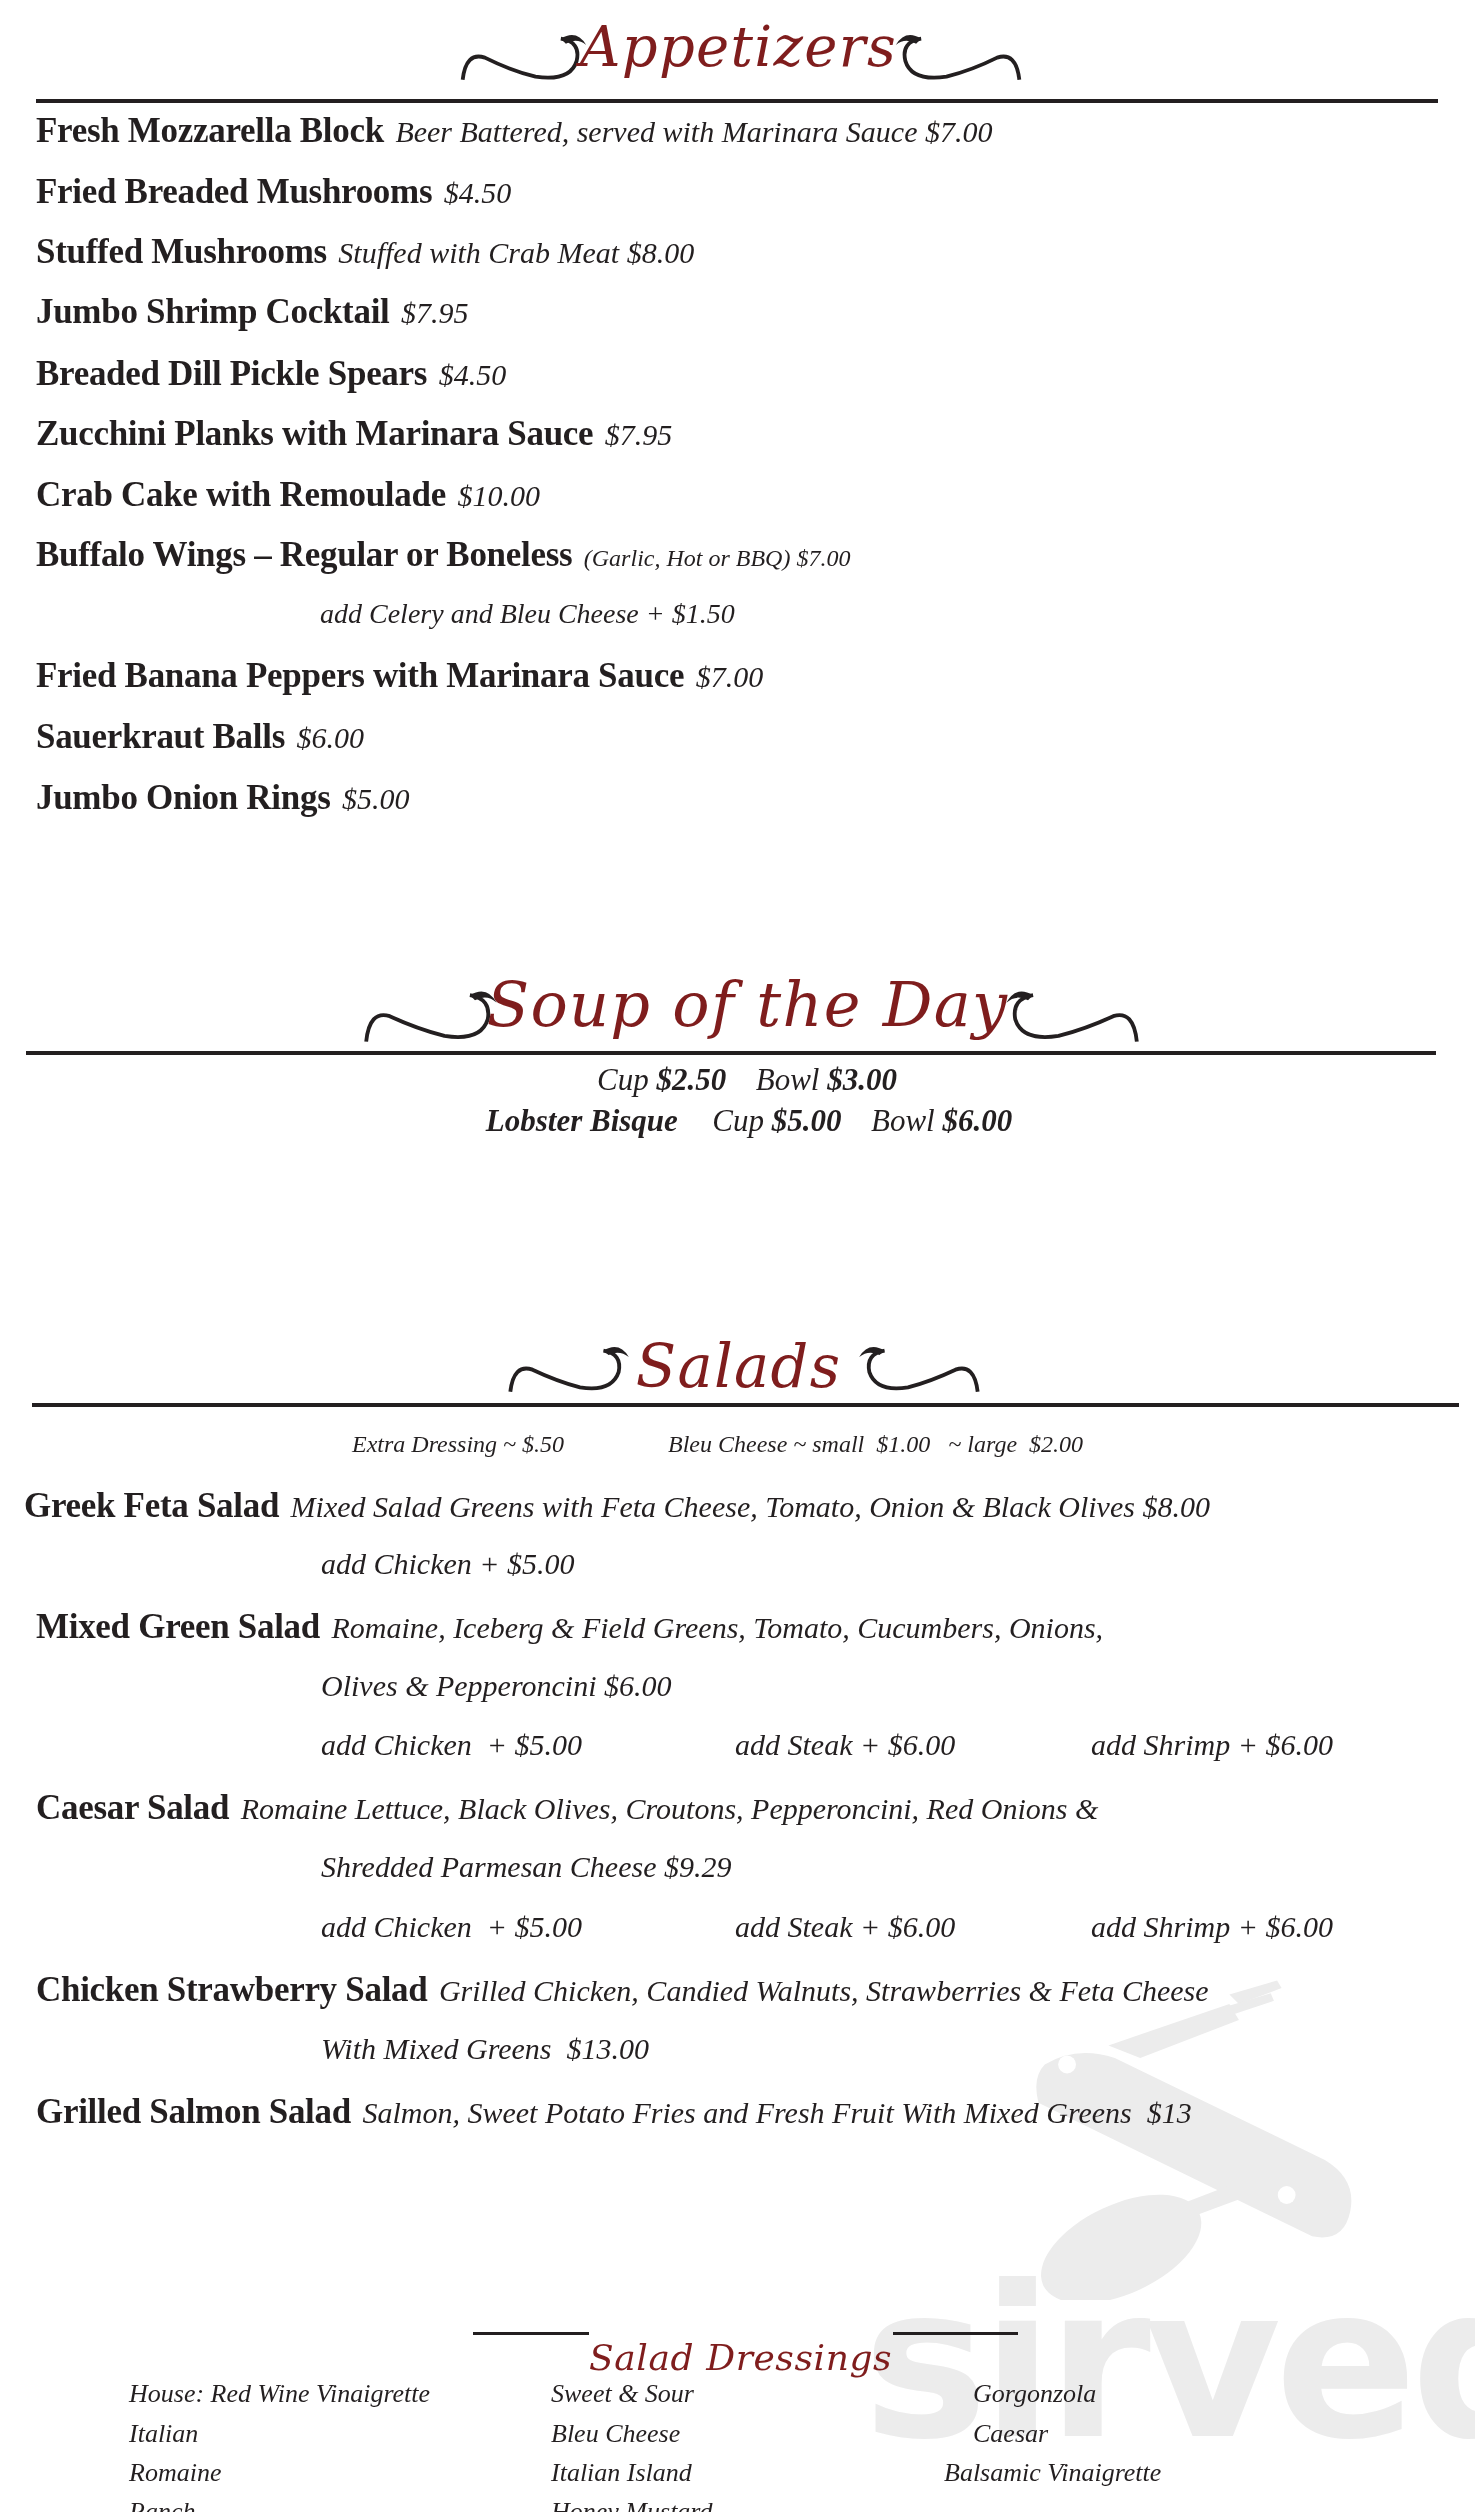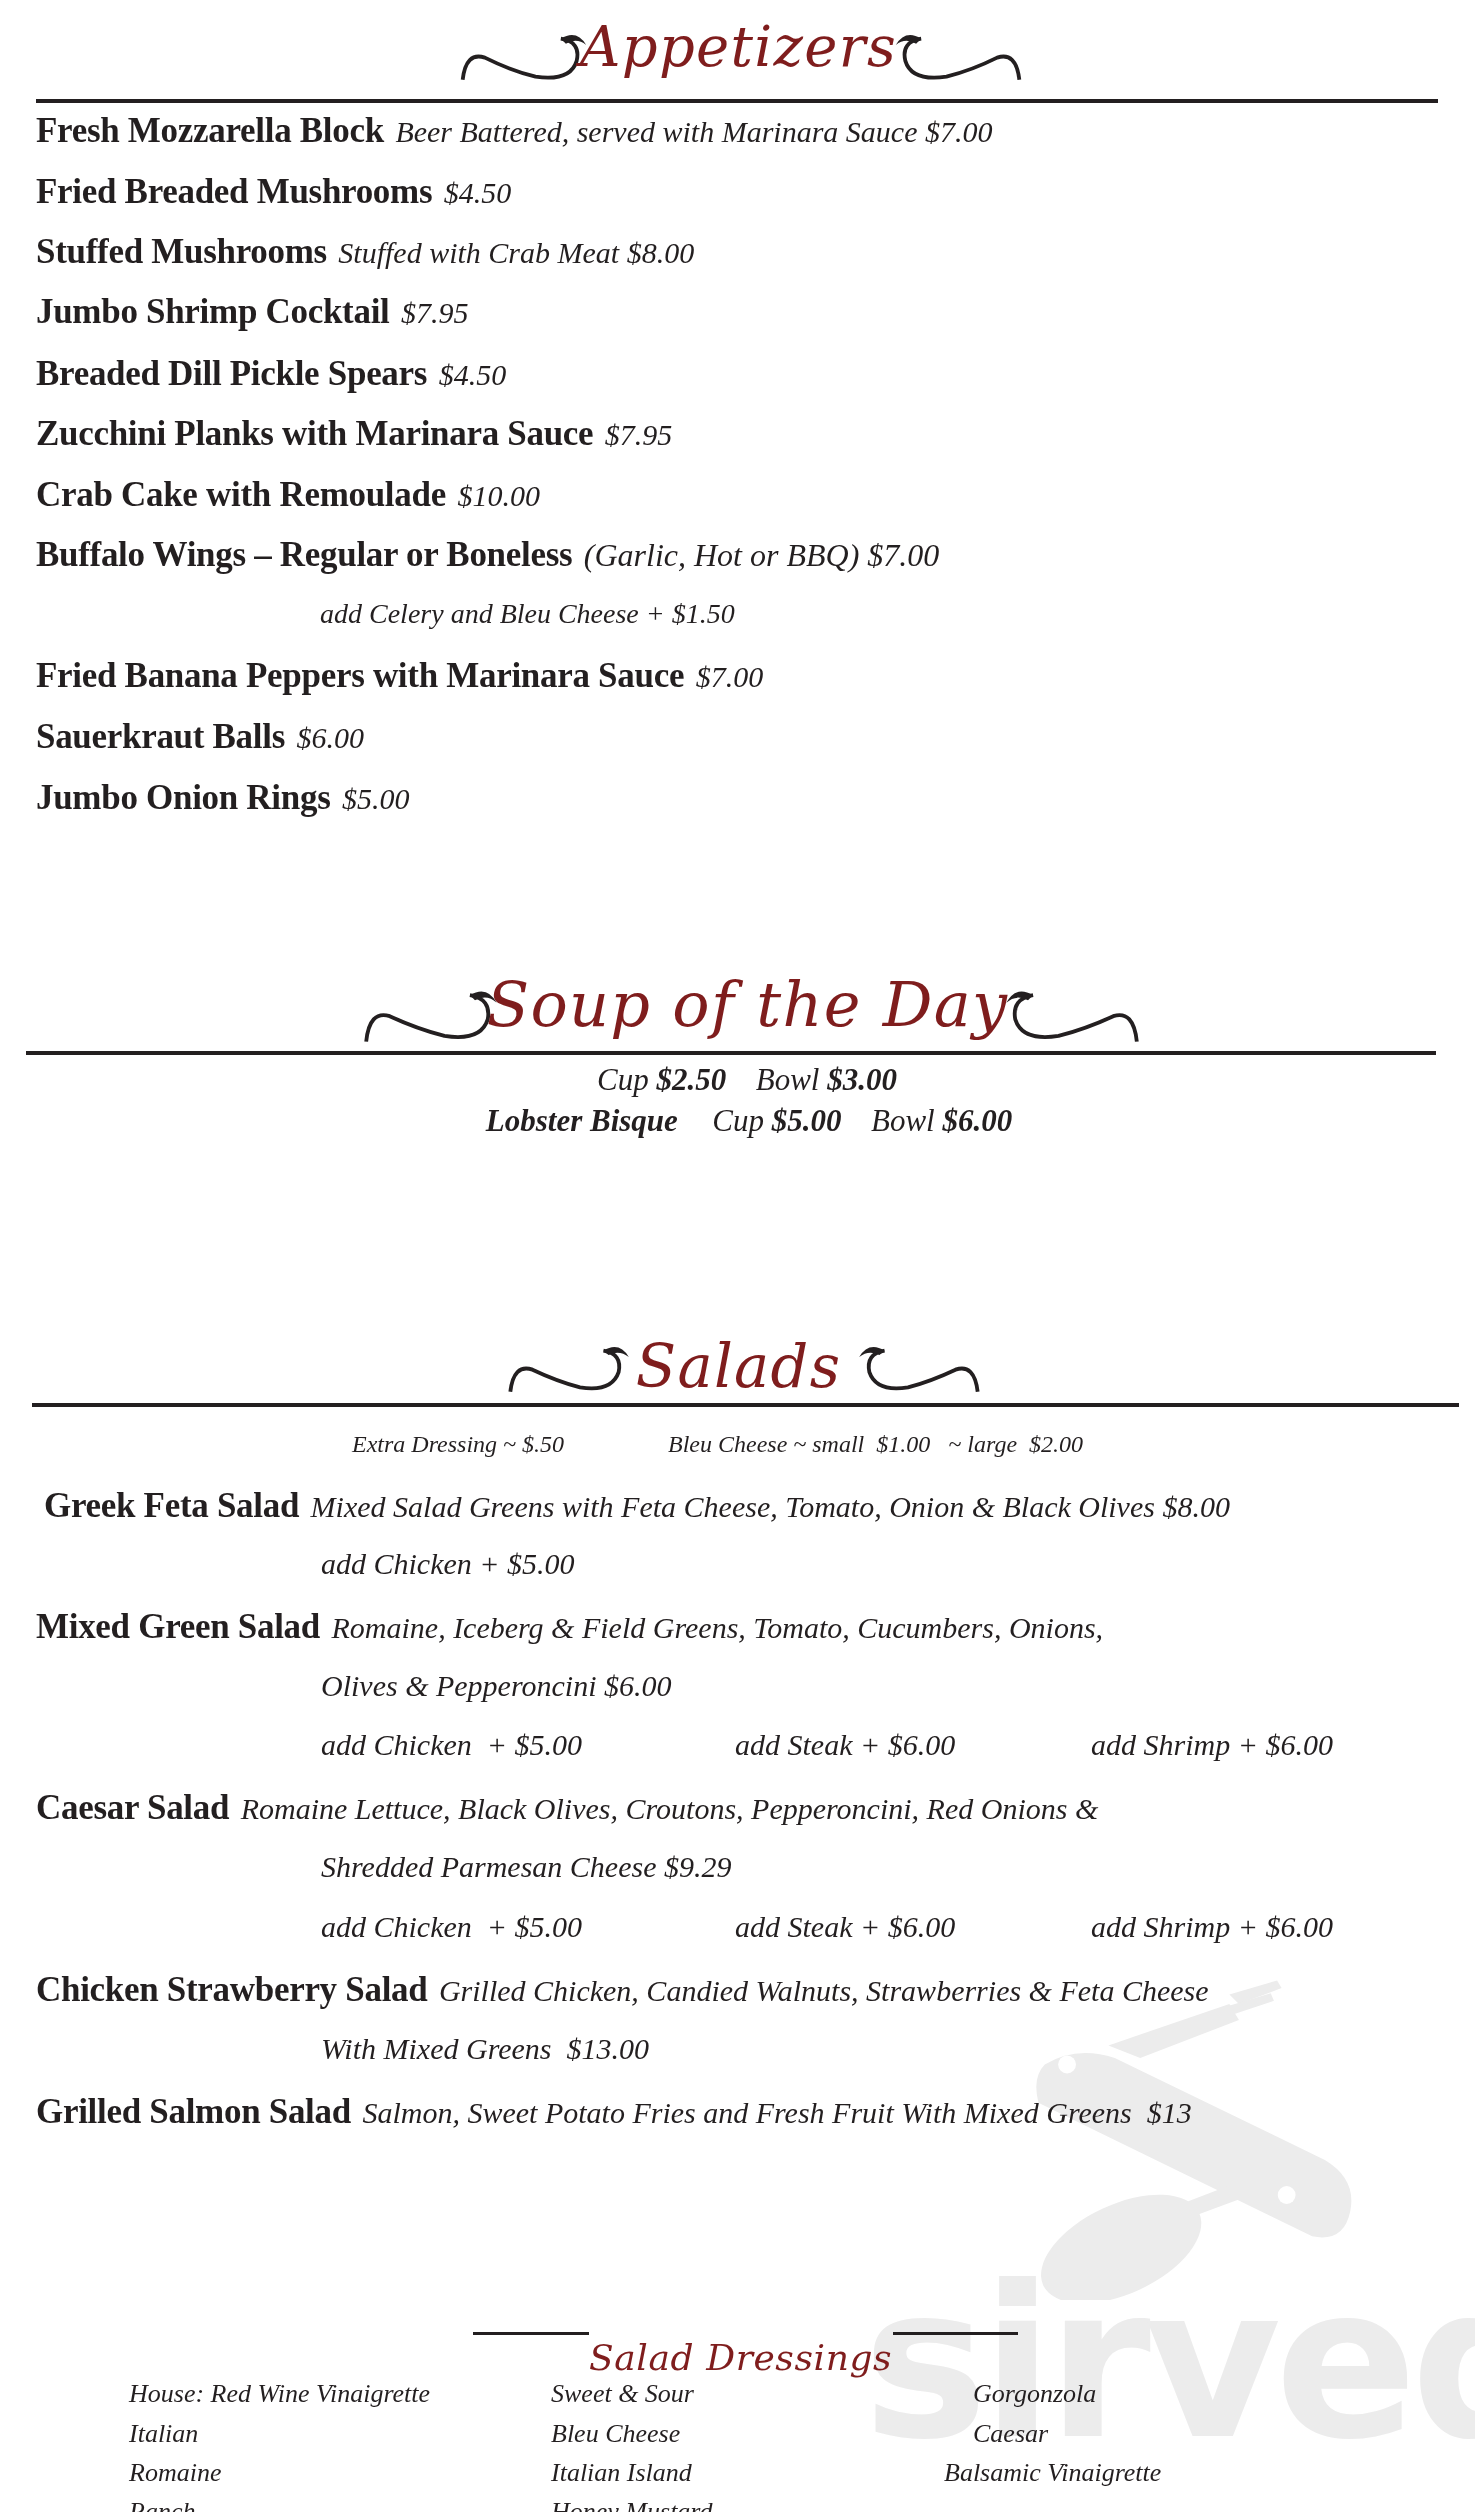--- a/index.html
+++ b/index.html
@@ -71,21 +71,21 @@
   <div class="item" style="left:36px; top:356px;">
     <span class="name">Breaded Dill Pickle Spears</span><span class="desc">$4.50</span>
   </div>
   <div class="item" style="left:36px; top:416px;">
     <span class="name">Zucchini Planks with Marinara Sauce</span><span class="desc">$7.95</span>
   </div>
   <div class="item" style="left:36px; top:477px;">
     <span class="name">Crab Cake with Remoulade</span><span class="desc">$10.00</span>
   </div>
   <div class="item" style="left:36px; top:537px;">
-    <span class="name">Buffalo Wings – Regular or Boneless</span><span class="desc" style="font-size:32px;margin-top:17px;">(Garlic, Hot or BBQ)  $7.00</span>
+    <span class="name">Buffalo Wings – Regular or Boneless</span><span class="desc" style="font-size:24px;margin-top:17px;">(Garlic, Hot or BBQ)  $7.00</span>
   </div>
   <div class="sub" style="left:320px; top:600px; font-size:28px;">add Celery and Bleu Cheese + $1.50</div>
   <div class="item" style="left:36px; top:658px;">
     <span class="name">Fried Banana Peppers with Marinara Sauce</span><span class="desc">$7.00</span>
   </div>
   <div class="item" style="left:36px; top:719px;">
     <span class="name">Sauerkraut Balls</span><span class="desc">$6.00</span>
   </div>
   <div class="item" style="left:36px; top:780px;">
     <span class="name">Jumbo Onion Rings</span><span class="desc">$5.00</span>
@@ -130,21 +130,21 @@
   <div class="script-title" style="left:624px; top:1332px; width:229px; font-size:59px;">Salads</div>
   <svg class="flourish" style="left:854px; top:1338px; width:127px; height:57px;" viewBox="0 0 200 90">
     <path d="M195 85 Q190 40 160 50 Q122 68 85 78 Q35 86 24 54 Q18 25 48 20" fill="none" stroke="#231f20" stroke-width="6"></path>
     <path d="M48 20 Q23 5 8 30 Q23 18 40 27 Z" fill="#231f20"></path>
   </svg>
   <div class="rule" style="left:32px; top:1403px; width:1427px; height:3.8px;"></div>
 
   <div class="sub" style="left:352px; top:1432px; font-size:24px;">Extra Dressing ~ $.50</div>
   <div class="sub" style="left:668px; top:1432px; font-size:24px; white-space:pre;">Bleu Cheese ~ small  $1.00   ~ large  $2.00</div>
 
-  <div class="item" style="left:44px; top:1488px;">
+  <div class="item" style="left:24px; top:1488px;">
     <span class="name">Greek Feta Salad</span><span class="desc">Mixed Salad Greens with Feta Cheese, Tomato, Onion &amp; Black Olives  $8.00</span>
   </div>
   <div class="sub" style="left:321px; top:1549px;">add Chicken + $5.00</div>
 
   <div class="item" style="left:36px; top:1609px;">
     <span class="name">Mixed Green Salad</span><span class="desc">Romaine, Iceberg &amp; Field Greens, Tomato, Cucumbers, Onions,</span>
   </div>
   <div class="sub" style="left:321px; top:1671px;">Olives &amp; Pepperoncini $6.00</div>
   <div class="sub" style="left:321px; top:1730px; white-space:pre;">add Chicken  + $5.00</div>
   <div class="sub" style="left:735px; top:1730px;">add Steak + $6.00</div>

